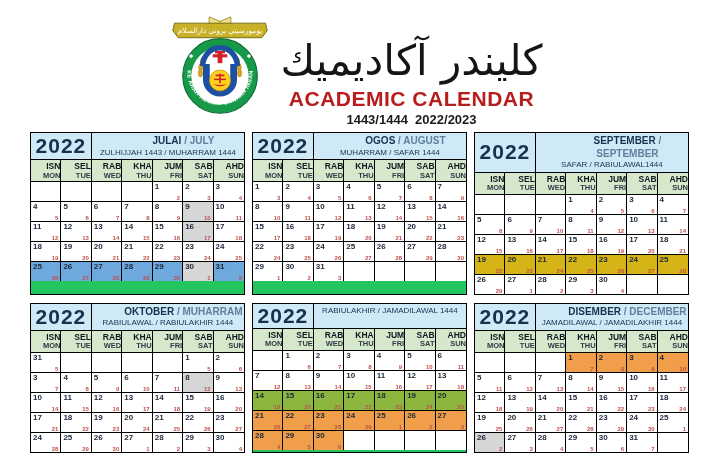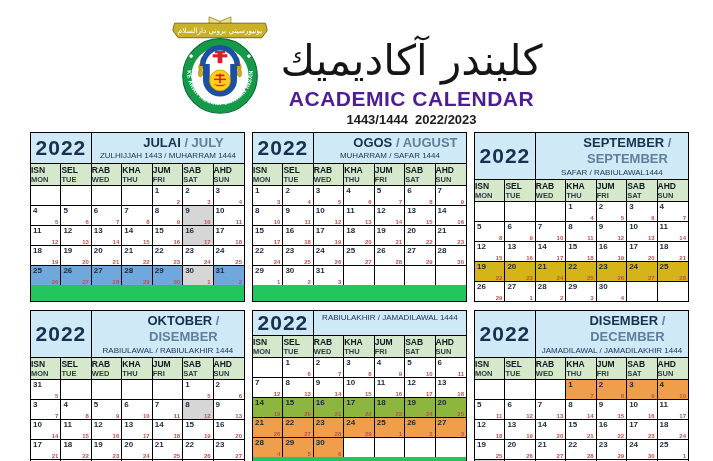--- a/index.html
+++ b/index.html
@@ -9,39 +9,39 @@
     -webkit-font-smoothing:antialiased;
   }
   
   .header{display:flex;justify-content:center;align-items:flex-start;gap:10px;padding-top:0;height:128px;box-sizing:border-box;}
   .logo-wrap{width:100px;height:106px;margin-top:12px;flex:0 0 auto;}
   .title-block{display:flex;flex-direction:column;align-items:center;}
   .arabic{
     font-family:"DejaVu Sans",sans-serif;direction:rtl;
     font-size:42px;line-height:1.3;color:#151515;white-space:nowrap;margin-top:34px;
   }
-  .main-title{font-size:21px;font-weight:bold;color:#4c1d95;letter-spacing:.5px;margin-top:-2px;}
+  .main-title{font-size:21px;font-weight:bold;color:#b91c1c;letter-spacing:.5px;margin-top:-2px;}
   .subtitle{font-size:13px;font-weight:bold;color:#1c1c1c;white-space:pre;margin-top:1px;}
   
   .cal-grid{
     margin:4px 24px 0 30px;
     display:grid;grid-template-columns:repeat(3,1fr);gap:8px 7px;
   }
   .calendar{border:1.5px solid #000;background:#22c55e;}
   .cal-head{display:grid;grid-template-columns:2fr 5fr;border-bottom:1px solid #000;background:var(--c-header_bg);}
   .year{
     border-right:1px solid #000;display:flex;align-items:center;justify-content:center;
     font-size:21px;font-weight:800;letter-spacing:1px;color:var(--c-ink);
   }
   .month-head{text-align:center;padding:2px 1px 2px 1px;}
-  .month-line{font-size:13px;font-weight:bold;color:var(--c-ink);line-height:1.25;padding-left:31px;}
+  .month-line{font-size:10px;font-weight:bold;color:var(--c-ink);line-height:1.25;padding-left:31px;}
   .month-line .en{color:#5f7f9b;}
   .hijri-line{font-size:8px;font-weight:normal;color:var(--c-ink);line-height:1.2;}
   .dow-row{display:grid;grid-template-columns:repeat(7,1fr);border-bottom:1px solid #000;}
-  .dow{background:var(--c-dow_bg);border-right:1px solid #000;text-align:left;padding:2px 0 1px 0;}
+  .dow{background:var(--c-dow_bg);border-right:1px solid #000;text-align:right;padding:2px 0 1px 0;}
   .dow:last-child{border-right:none;}
   .dow .dmy{display:block;font-size:8.5px;font-weight:bold;color:#101820;line-height:1.15;}
   .dow .den{display:block;font-size:7.5px;font-weight:bold;color:#2e3b46;line-height:1.1;}
   .week{display:grid;grid-template-columns:repeat(7,1fr);}
   .cell{position:relative;height:19px;border-right:1px solid #000;border-bottom:1px solid #000;background:#fff;}
   .cell:nth-child(7n){border-right:none;}
   .week:last-child .cell{border-bottom:none;}
   .cell .d{position:absolute;top:0;left:2px;font-size:8px;font-weight:bold;color:#19263a;}
   .cell .h{position:absolute;bottom:0;right:2px;font-size:6px;font-weight:bold;color:var(--c-hijri);}
   .bg-blue{background:var(--c-blue);}
@@ -649,21 +649,21 @@
             </div>
             <div class="cell"></div>
             <div class="cell"></div>
           </div>
         </div>
       </div>
       <div class="calendar">
         <div class="cal-head">
           <div class="year">2022</div>
           <div class="month-head">
-            <div class="month-line"><span class="my">OKTOBER</span><span class="en"> / DISEMBER</span></div>
+            <div class="month-line"><span class="my">OKTOBER</span><span class="en"> / MUHARRAM</span></div>
             <div class="hijri-line">RABIULAWAL / RABIULAKHIR 1444</div>
           </div>
         </div>
         <div class="dow-row">
           <div class="dow">
             <span class="dmy">ISN</span>
             <span class="den">MON</span>
           </div>
           <div class="dow">
             <span class="dmy">SEL</span>

